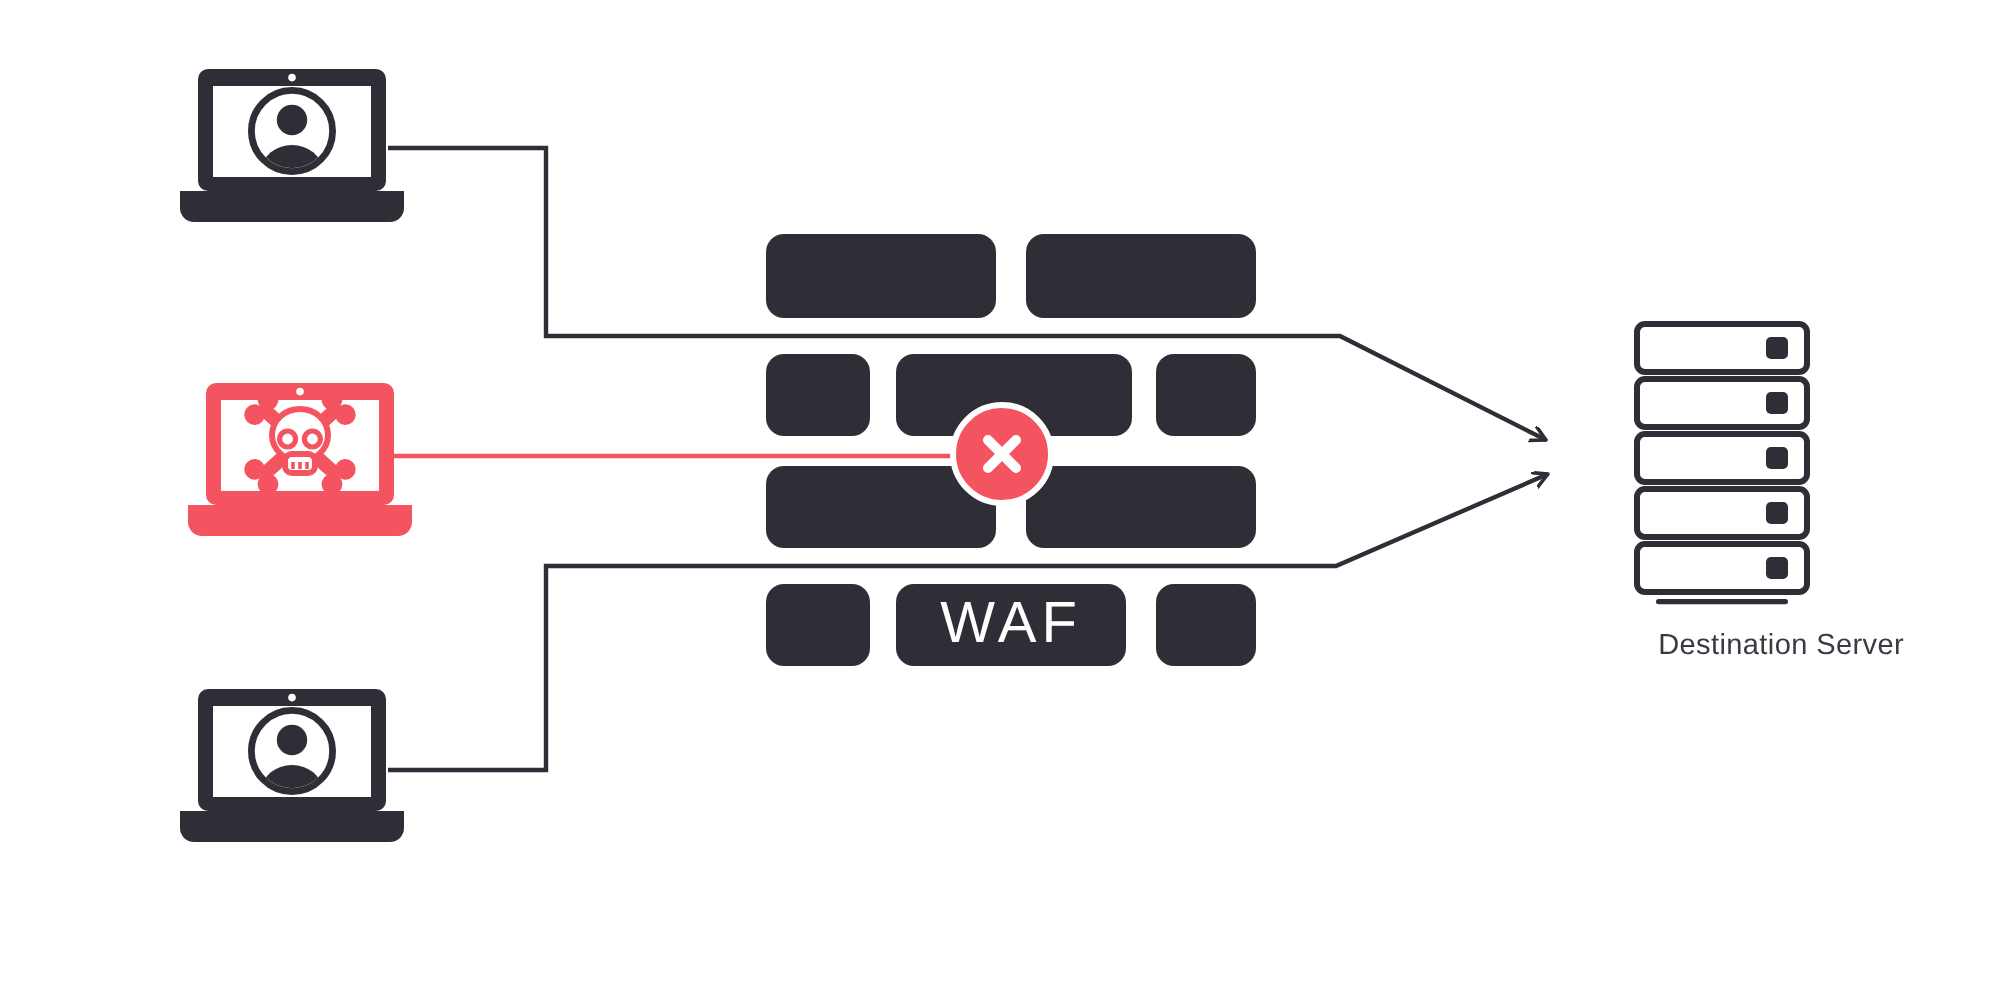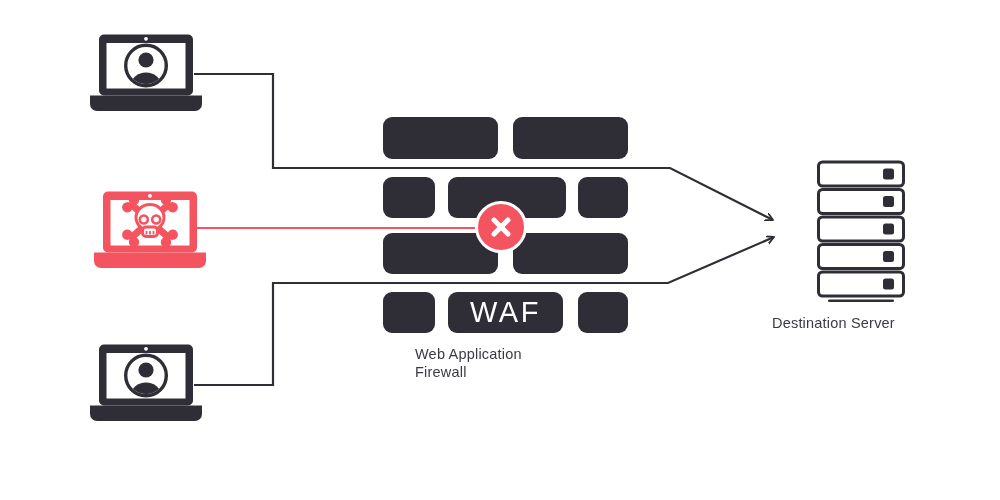--- a/index.html
+++ b/index.html
@@ -5,21 +5,21 @@
   html,body{margin:0;padding:0;background:#fff;}
   .canvas{
     position:relative;width:1000px;height:500px;background:#ffffff;overflow:hidden;
     font-family:"Liberation Sans","DejaVu Sans",sans-serif;
   }
   .brick{
     position:absolute;background:var(--dark);border-radius:9px;
   }
   .label{
     position:absolute;color:var(--text);font-size:14.5px;line-height:1.24;
-    text-align:left;white-space:pre-line;letter-spacing:.2px;
+    text-align:right;white-space:pre-line;letter-spacing:.2px;
   }
   .waf-text{
     width:100%;height:100%;display:flex;align-items:center;justify-content:center;
     color:#fff;font-size:29px;letter-spacing:2.5px;font-weight:400;
   }
   .overlay{position:absolute;left:0;top:0;}
   .x-badge{
     position:absolute;left:475px;top:201px;width:46px;height:46px;border-radius:50%;
     background:var(--danger);border:3px solid #fff;box-sizing:content-box;
     display:flex;align-items:center;justify-content:center;z-index:5;
@@ -153,18 +153,16 @@
       <rect x="67" y="91" width="11" height="11" rx="2.5" class="fill-dark"></rect>
     </g>
     <g>
       <rect x="2.5" y="112" width="85" height="24" rx="4" fill="#fff" class="stroke-dark" stroke-width="3"></rect>
       <rect x="67" y="118.5" width="11" height="11" rx="2.5" class="fill-dark"></rect>
     </g>
     <rect x="12" y="139.5" width="66" height="2.6" rx="1.3" class="fill-dark"></rect>
   </svg>
 
 
-  <div class="label" style="left:415px;top:346px;width:180px;">Web Application
-Firewall</div>
 
   <div class="label" style="left:772px;top:315px;width:180px;">Destination Server</div>
 
 </div>
 
 </body></html>

